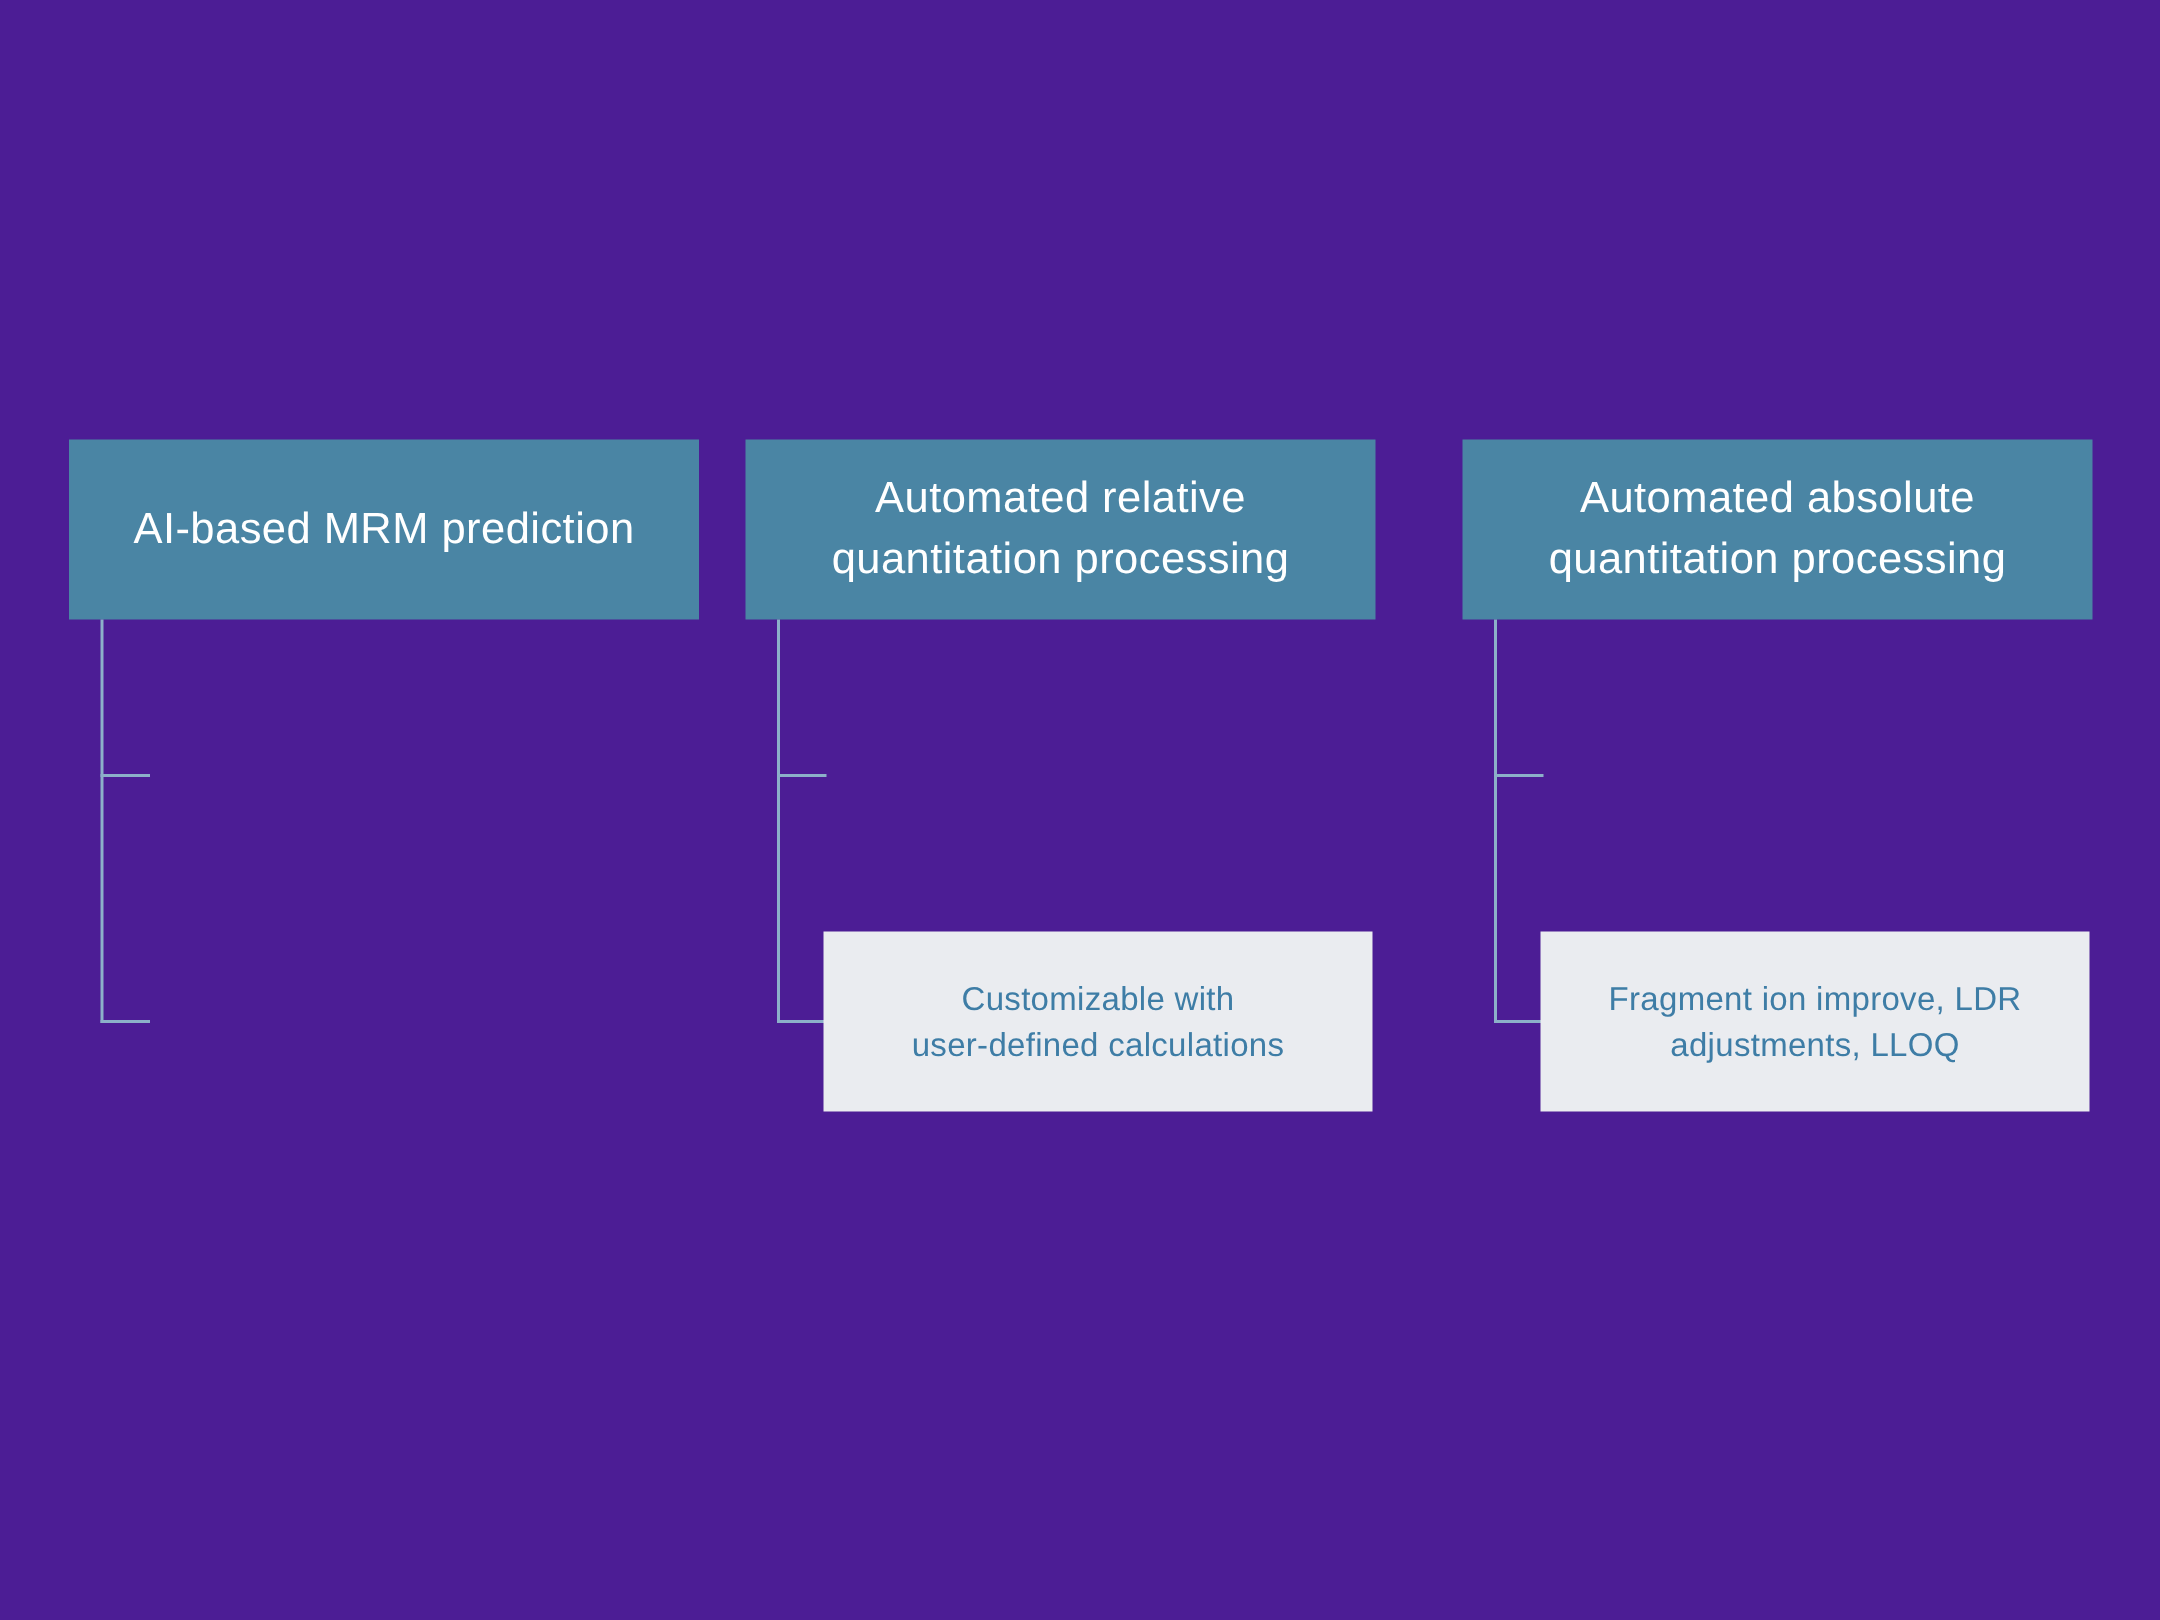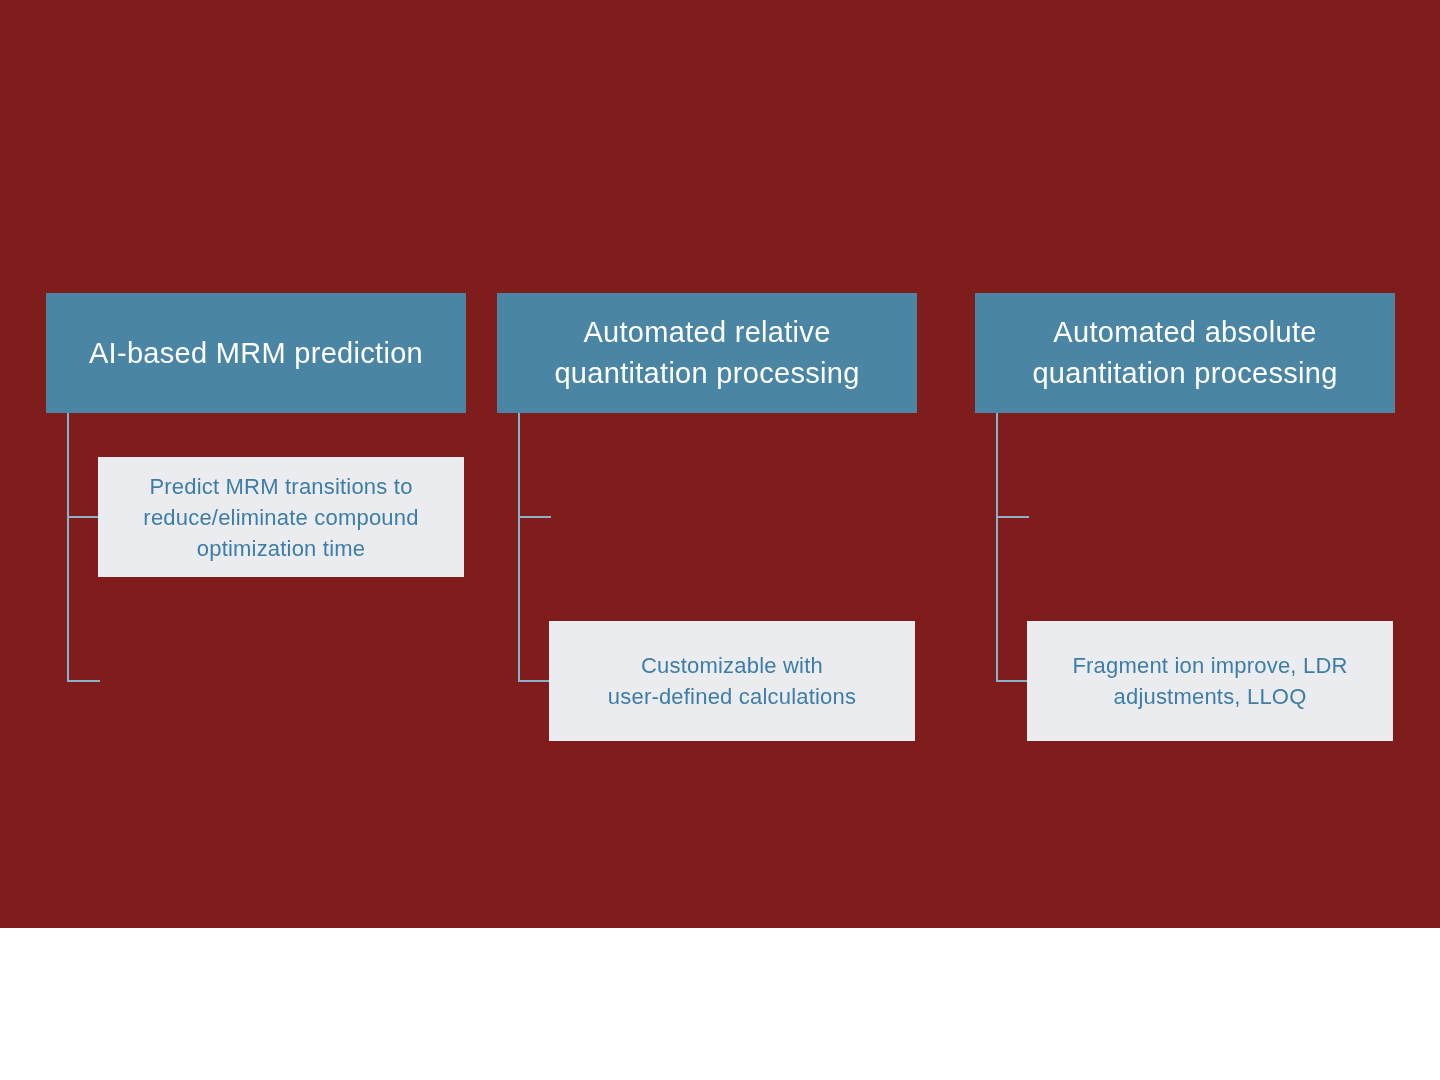--- a/index.html
+++ b/index.html
@@ -4,22 +4,22 @@
 <style>
   html, body {
     margin: 0;
     padding: 0;
     background: #ffffff;
     font-family: "Liberation Sans", sans-serif;
   }
   .canvas {
     position: relative;
     width: 1440px;
-    height: 928px;
-    background: #7f1d1d;
+    height: 1080px;
+    background: #4c1d95;
     overflow: hidden;
   }
   .column {
     position: absolute;
     top: 293px;
     width: 420px;
     height: 460px;
   }
   .col-0 { left: 46px; }
   .col-1 { left: 497px; }
@@ -82,23 +82,20 @@
 </head>
 <body>
 
 <div class="canvas">
 
   <div class="column col-0">
     <div class="header-box">AI-based MRM prediction</div>
     <div class="connector conn-vertical"></div>
     <div class="connector conn-branch conn-branch-0"></div>
     <div class="connector conn-branch conn-branch-1"></div>
-    <div class="item-box item-0">Predict MRM transitions to
-reduce/eliminate compound
-optimization time</div>
   </div>
 
   <div class="column col-1">
     <div class="header-box">Automated relative
 quantitation processing</div>
     <div class="connector conn-vertical"></div>
     <div class="connector conn-branch conn-branch-0"></div>
     <div class="connector conn-branch conn-branch-1"></div>
     <div class="item-box item-1">Customizable with
 user-defined calculations</div>

